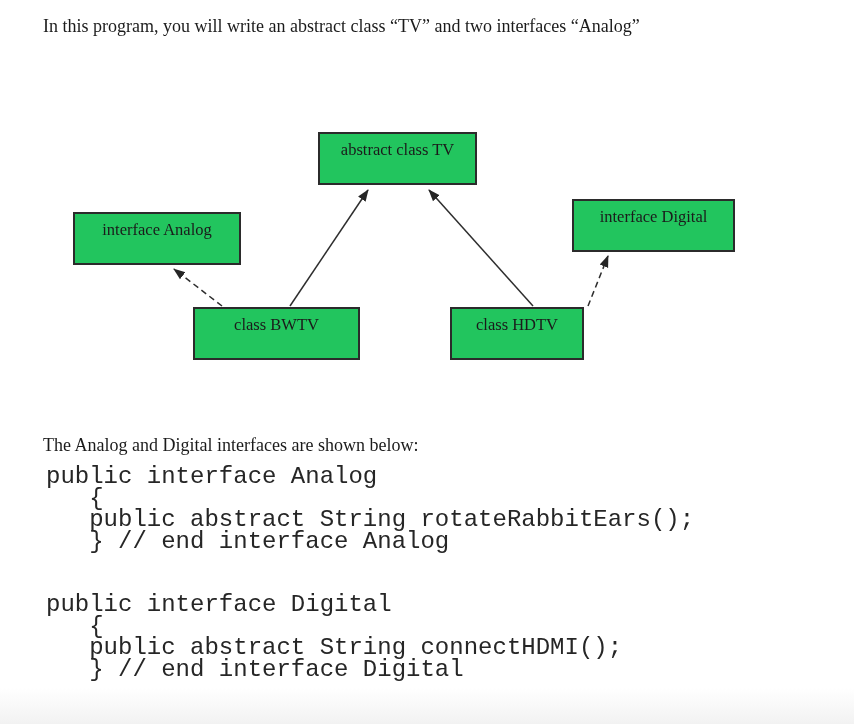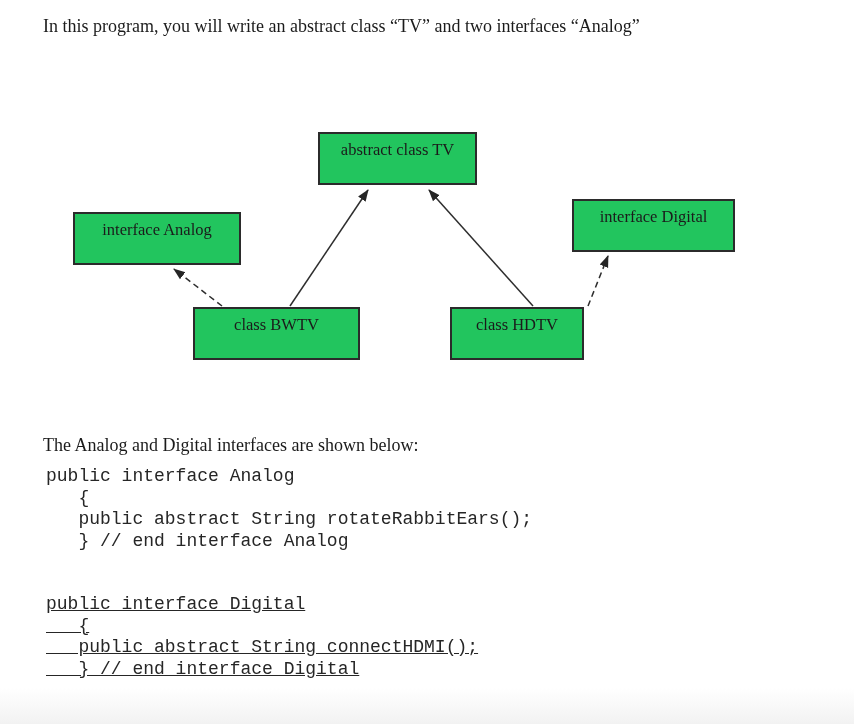--- a/index.html
+++ b/index.html
@@ -34,26 +34,26 @@
   .node-bwtv   {left:193px;top:207px;width:167px;height:53px;}
   .node-hdtv   {left:450px;top:207px;width:134px;height:53px;}
   .section-heading{
     position:absolute;left:43px;top:414px;
     font-size:18px;line-height:23px;margin-top:20px;
   }
   .code{
     position:absolute;left:46px;
     margin:0;
     font-family:"Liberation Mono", monospace;
-    font-size:18px;line-height:21.5px;
+    font-size:24px;line-height:21.5px;
     color:#262626;
     white-space:pre;
   }
   .code-analog{top:466px;}
-  .code-digital{top:594px;text-decoration:underline;}
+  .code-digital{top:594px;}
   .bottom-fade{
     position:absolute;left:0;bottom:0;width:854px;height:36px;
     background:linear-gradient(to bottom,rgba(244,244,244,0),#f2f2f2);
   }
 </style>
 </head>
 <body>
 
 <div class="page">
 

